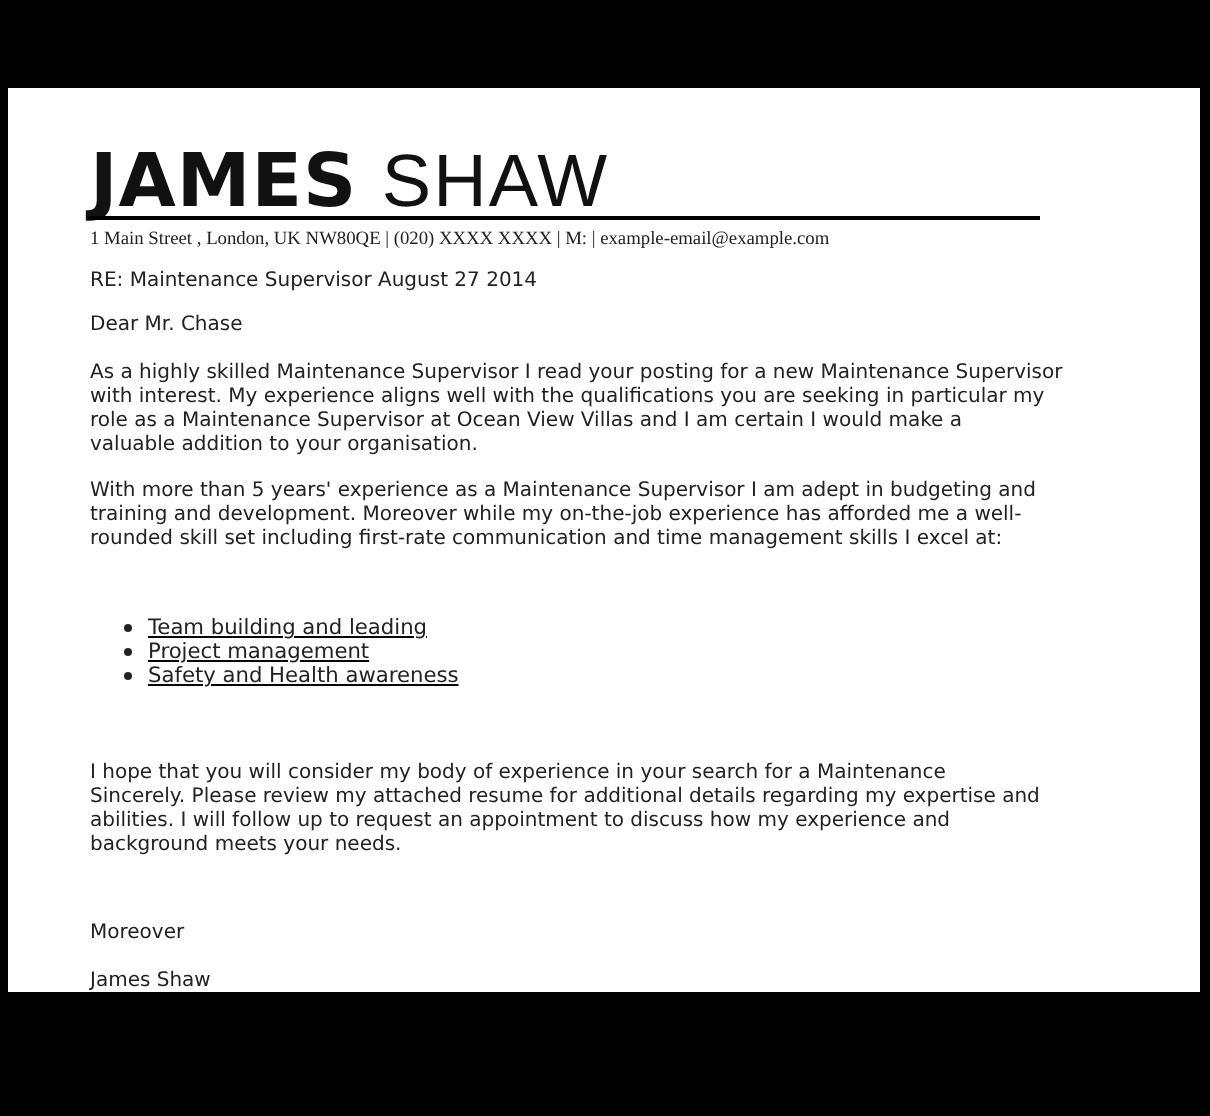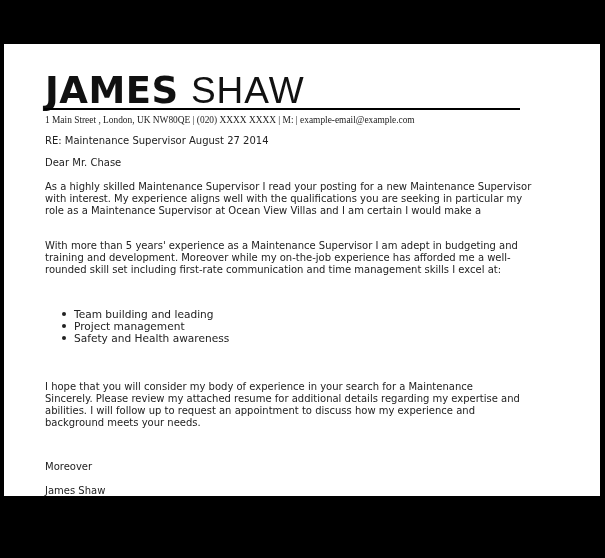--- a/index.html
+++ b/index.html
@@ -4,38 +4,39 @@
 <style>
   html, body { margin:0; padding:0; }
   body { width:605px; height:558px; background:#000; position:relative; overflow:hidden; font-family:"DejaVu Sans", sans-serif; }
   .page { position:absolute; left:4px; top:4px; width:596px; height:452px; background:#fff;margin-top:40px; }
   .name { position:absolute; left:41px; top:27px; font-size:37px; line-height:40px; color:#111; letter-spacing:0.5px; white-space:nowrap; }
   .name .first { font-weight:bold; }
   .name .last { font-weight:normal; font-family:"Liberation Sans", sans-serif; letter-spacing:1px; }
   .rule { position:absolute; left:40px; top:64px; width:476px; height:2px; background:#000; }
   .t { position:absolute; left:41px; font-size:10px; line-height:12px; color:#222; white-space:nowrap; }
   .contact { top:70px; font-size:9.4px;font-family:Liberation Serif, serif; }
-  .bullets { position:absolute; left:58px; top:264px; margin:0; padding:0; list-style:none; }
+  .bullets { position:absolute; left:58px; top:264px; margin:0; padding:0; list-style:none;text-decoration:underline; }
   .bullets li { position:relative; font-size:10.6px; line-height:12px; color:#222; padding-left:12px; white-space:nowrap; }
   .bullets li .dot { position:absolute; left:0; top:4px; width:4px; height:4px; border-radius:50%; background:#222; }
 </style>
 </head>
 <body>
 
 <div class="page">
   <div class="name"><span class="first">JAMES</span> <span class="last">SHAW</span></div>
   <div class="rule"></div>
   <div class="t contact">1 Main Street , London, UK NW80QE  |  (020) XXXX XXXX  |  M:  |  example-email@example.com</div>
 
   <div class="t" style="top:91px">RE: Maintenance Supervisor August 27 2014</div>
   <div class="t" style="top:113px">Dear Mr. Chase</div>
 
   <div class="t" style="top:137px">As a highly skilled Maintenance Supervisor I read your posting for a new Maintenance Supervisor</div>
   <div class="t" style="top:149px">with interest. My experience aligns well with the qualifications you are seeking in particular my</div>
   <div class="t" style="top:161px">role as a Maintenance Supervisor at Ocean View Villas and I am certain I would make a</div>
+  <div class="t" style="top:173px">valuable addition to your organisation.</div>
 
   <div class="t" style="top:196px">With more than 5 years' experience as a Maintenance Supervisor I am adept in budgeting and</div>
   <div class="t" style="top:220px">rounded skill set including first-rate communication and time management skills I excel at:</div>
   <div class="t" style="top:208px">training and development. Moreover while my on-the-job experience has afforded me a well-</div>
 
   <ul class="bullets">
     <li><span class="dot"></span><span>Team building and leading</span></li>
     <li><span class="dot"></span><span>Project management</span></li>
     <li><span class="dot"></span><span>Safety and Health awareness</span></li>
   </ul>

